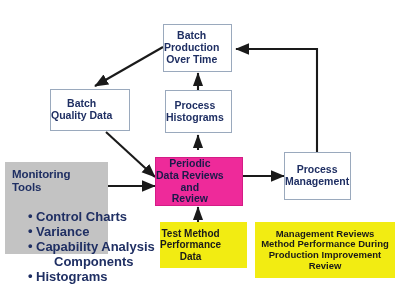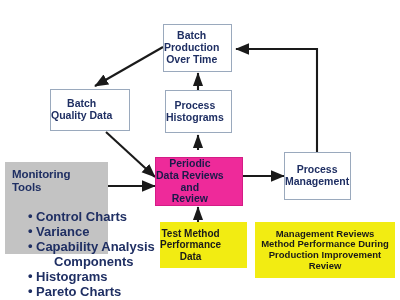--- a/index.html
+++ b/index.html
@@ -164,21 +164,20 @@
   </div>
 
   <div class="node node-gray" style="left:5px; top:162px; width:103px; height:92px;">
     <div class="tools-title">Monitoring Tools</div>
     <ul class="tools-list">
       <li class="bulleted">Control Charts</li>
       <li class="bulleted">Variance</li>
       <li class="bulleted">Capability  Analysis</li>
       <li class="cont">Components</li>
       <li class="bulleted">Histograms</li>
-      <li class="bulleted">Pareto Charts</li>
     </ul>
   </div>
 
   <div class="node node-yellow" style="left:160px; top:222px; width:87px; height:46px;">
     <div class="lines">
       <span>Test Method</span>
       <span>Performance</span>
       <span>Data</span>
     </div>
   </div>

